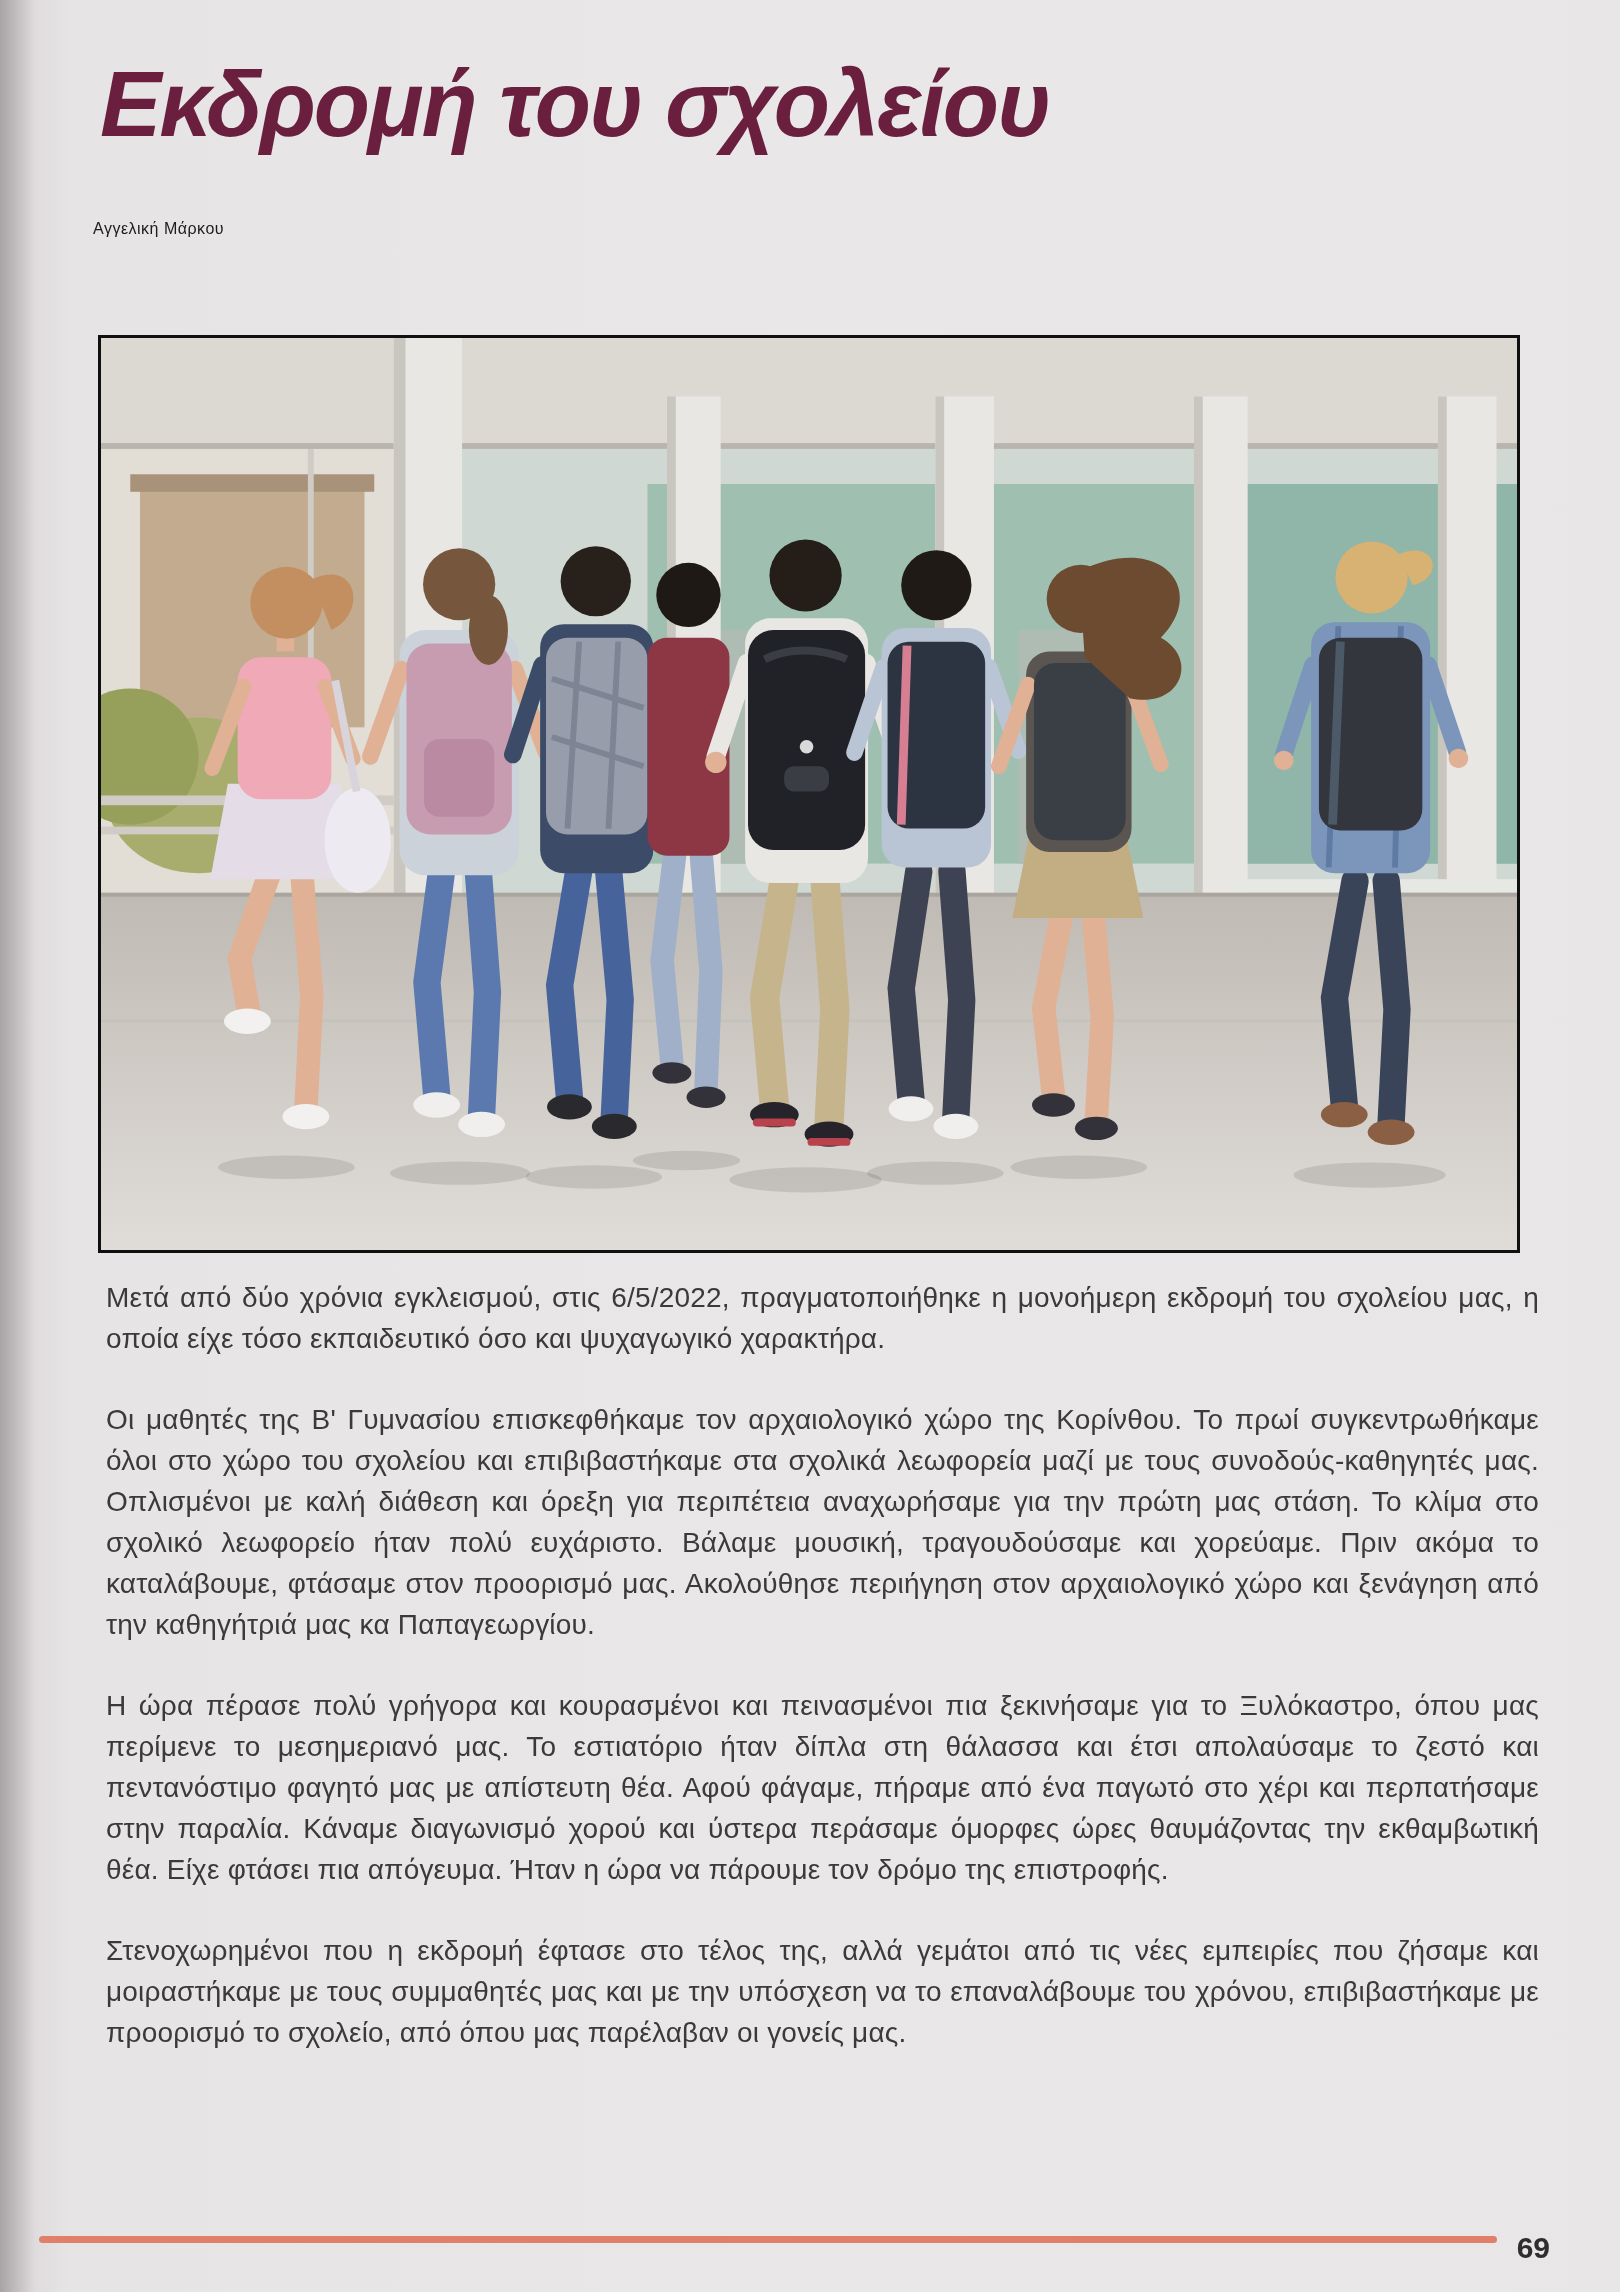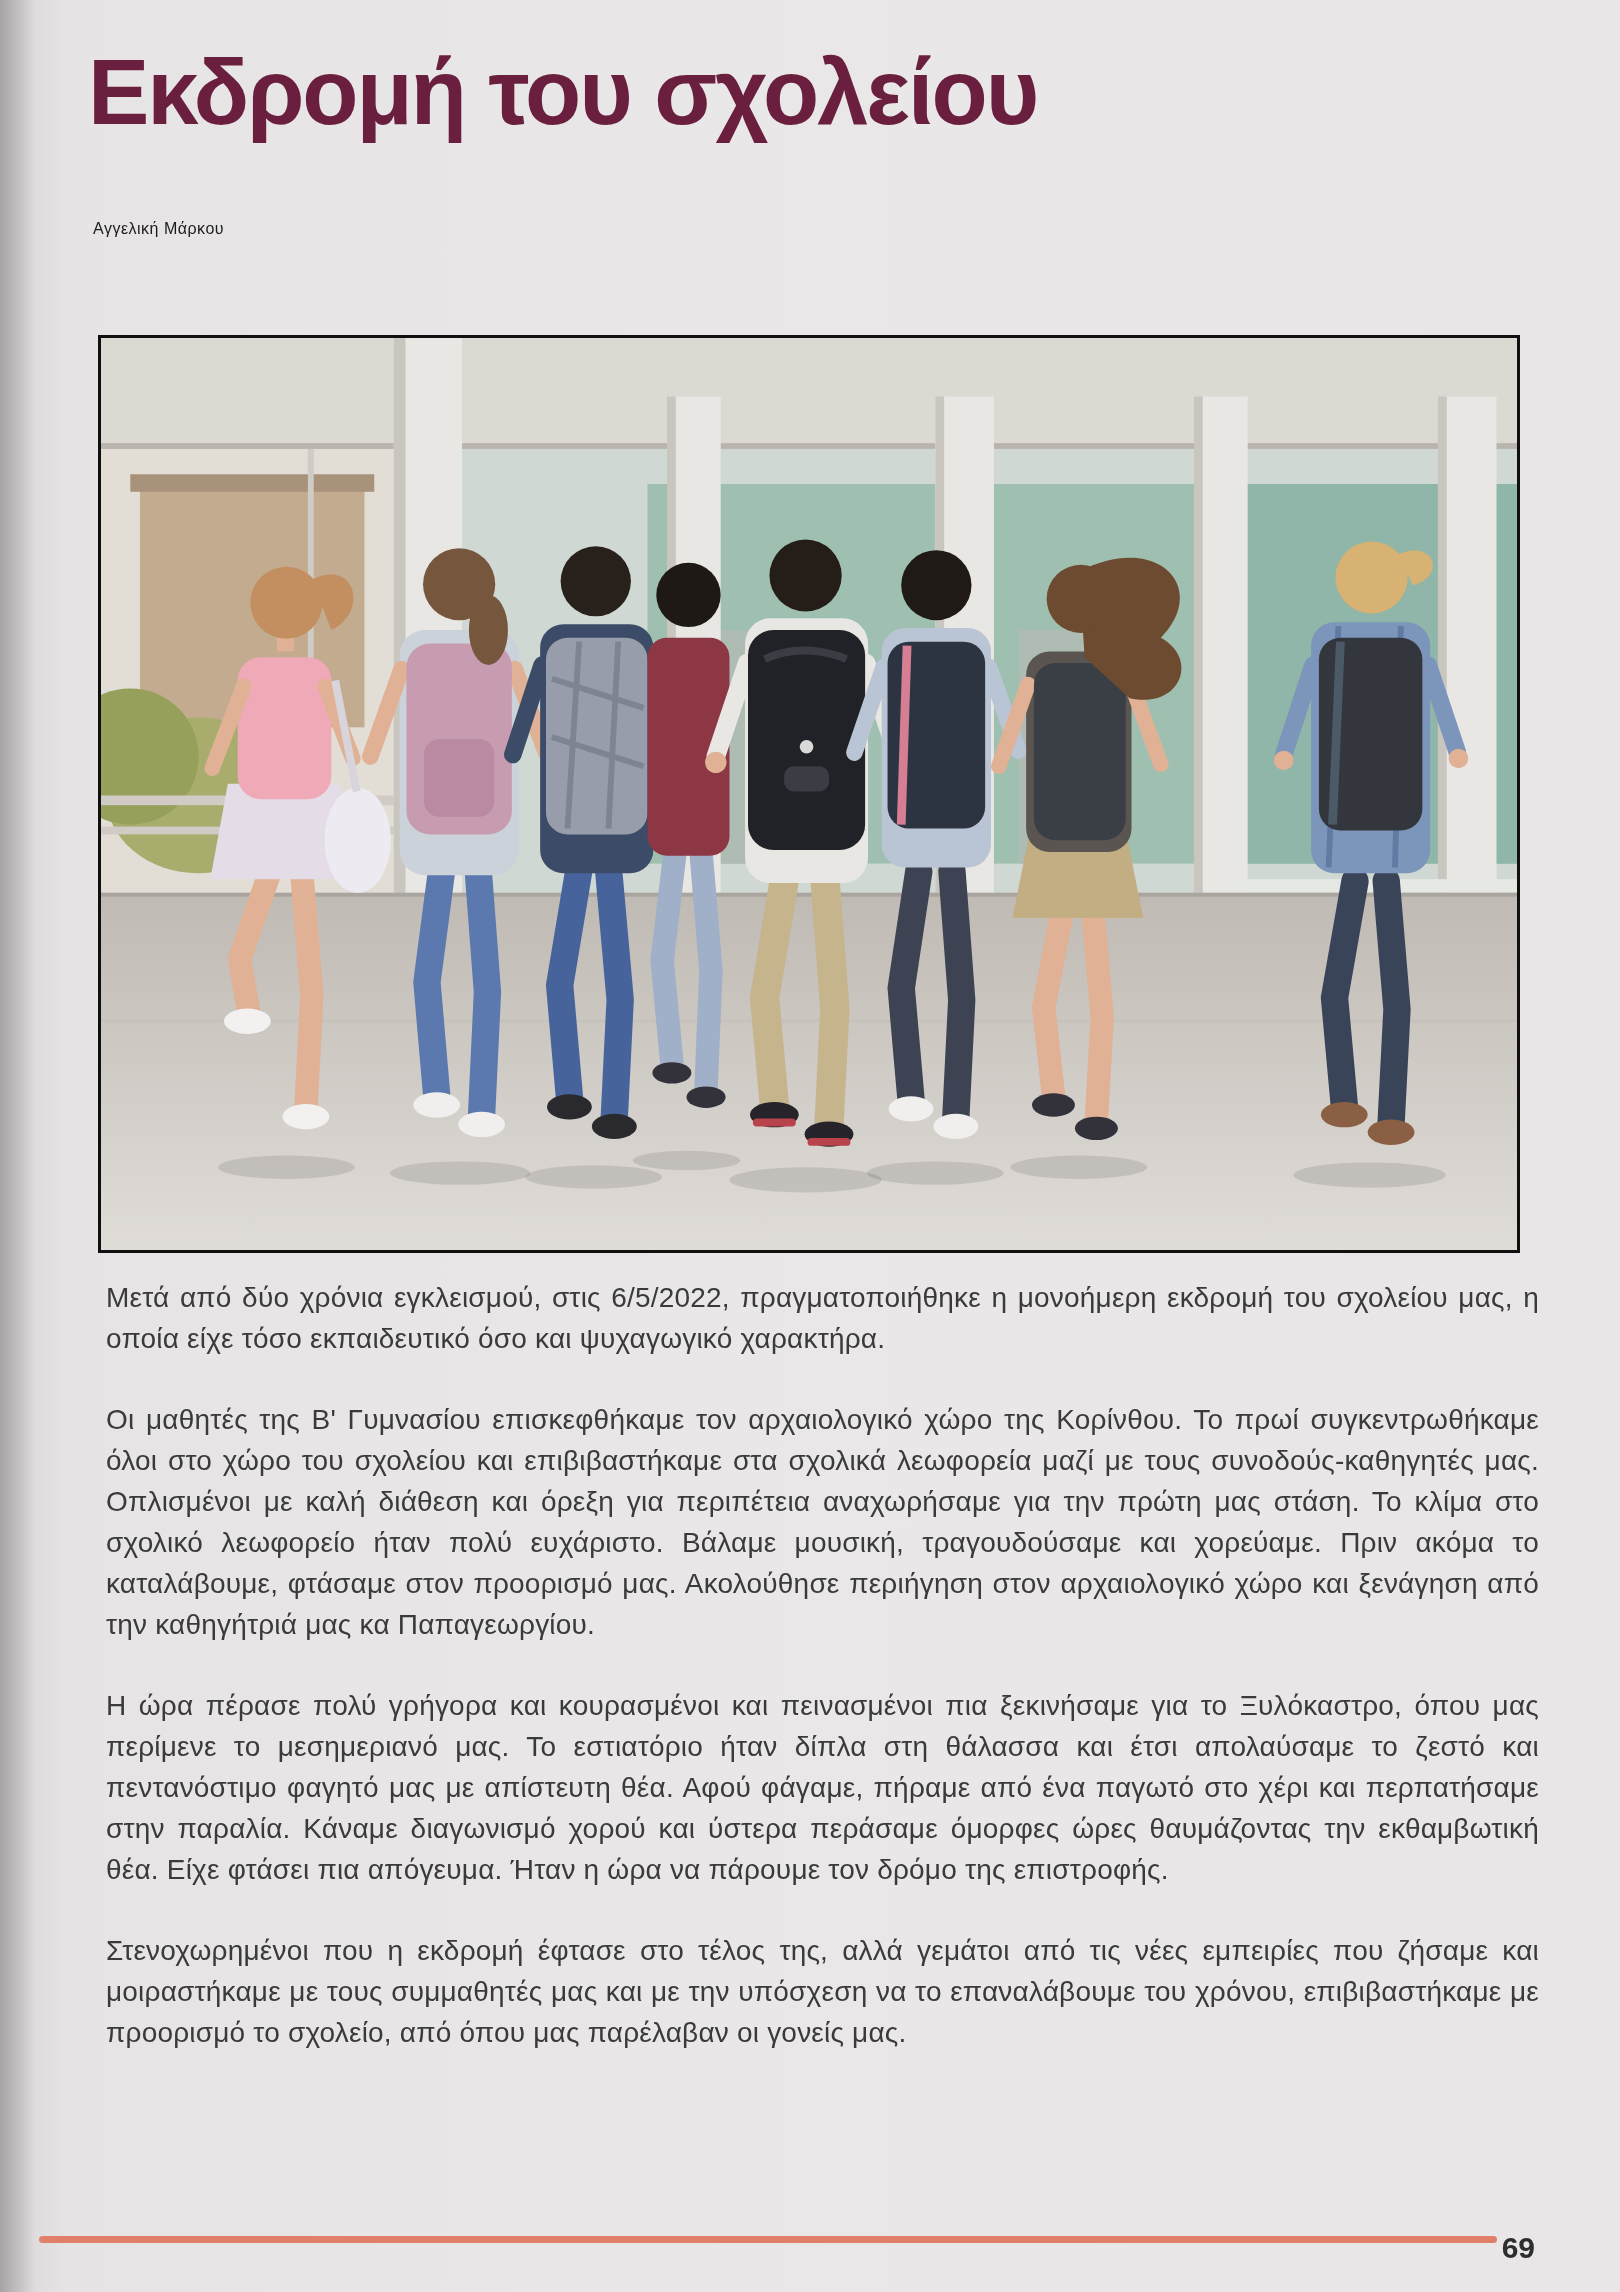--- a/index.html
+++ b/index.html
@@ -13,23 +13,23 @@
     background: linear-gradient(90deg, #d8d4d5 0px, #e7e4e5 69px, #eae7e8 50%, #e9e6e7 100%);
     overflow: hidden;
   }
   .left-shade {
     position: absolute; left: 0; top: 0; width: 35px; height: 100%;
     background: linear-gradient(90deg, rgba(110,104,107,.45), rgba(110,104,107,0));
     pointer-events: none;
   }
 
   .page-title {
-    position: absolute; left: 88px; top: 37px; margin: 0;
+    position: absolute; left: 88px; top: 37px; margin: 12px;
     font-size: 92px; font-weight: bold; letter-spacing: -2px;
-    color: #691f3d; line-height: 1.2; white-space: nowrap;
+    color: #691f3d; line-height: 1.2; white-space: nowrap; font-style: italic;
   }
   .article-author {
     position: absolute; left: 93px; top: 220px;
     font-size: 16px; color: #1c1c1c; letter-spacing: 0.5px;
   }
 
   .photo {
     position: absolute; left: 98px; top: 335px; margin: 0;
     width: 1422px; height: 918px;
     border: 3.9px solid #101010; background: #d6d2cd;
@@ -43,21 +43,21 @@
   }
   .body-text p { margin: 0 0 40px 0; }
   .body-text p:last-child { margin-bottom: 0; }
 
   .footer-line {
     position: absolute; left: 39px; top: 2236px;
     width: 1458px; height: 6.9px; border-radius: 3.9px;
     background: #e08069;
   }
   .page-number {
-    position: absolute; right: 85px; top: 2231px;
+    position: absolute; right: 70px; top: 2231px;
     font-size: 30px; font-weight: bold; color: #2e2e2e;
   }
 </style>
 </head>
 <body>
 
 <div class="page">
   <div class="left-shade"></div>
 
   <h1 class="page-title">Εκδρομή του σχολείου</h1>

